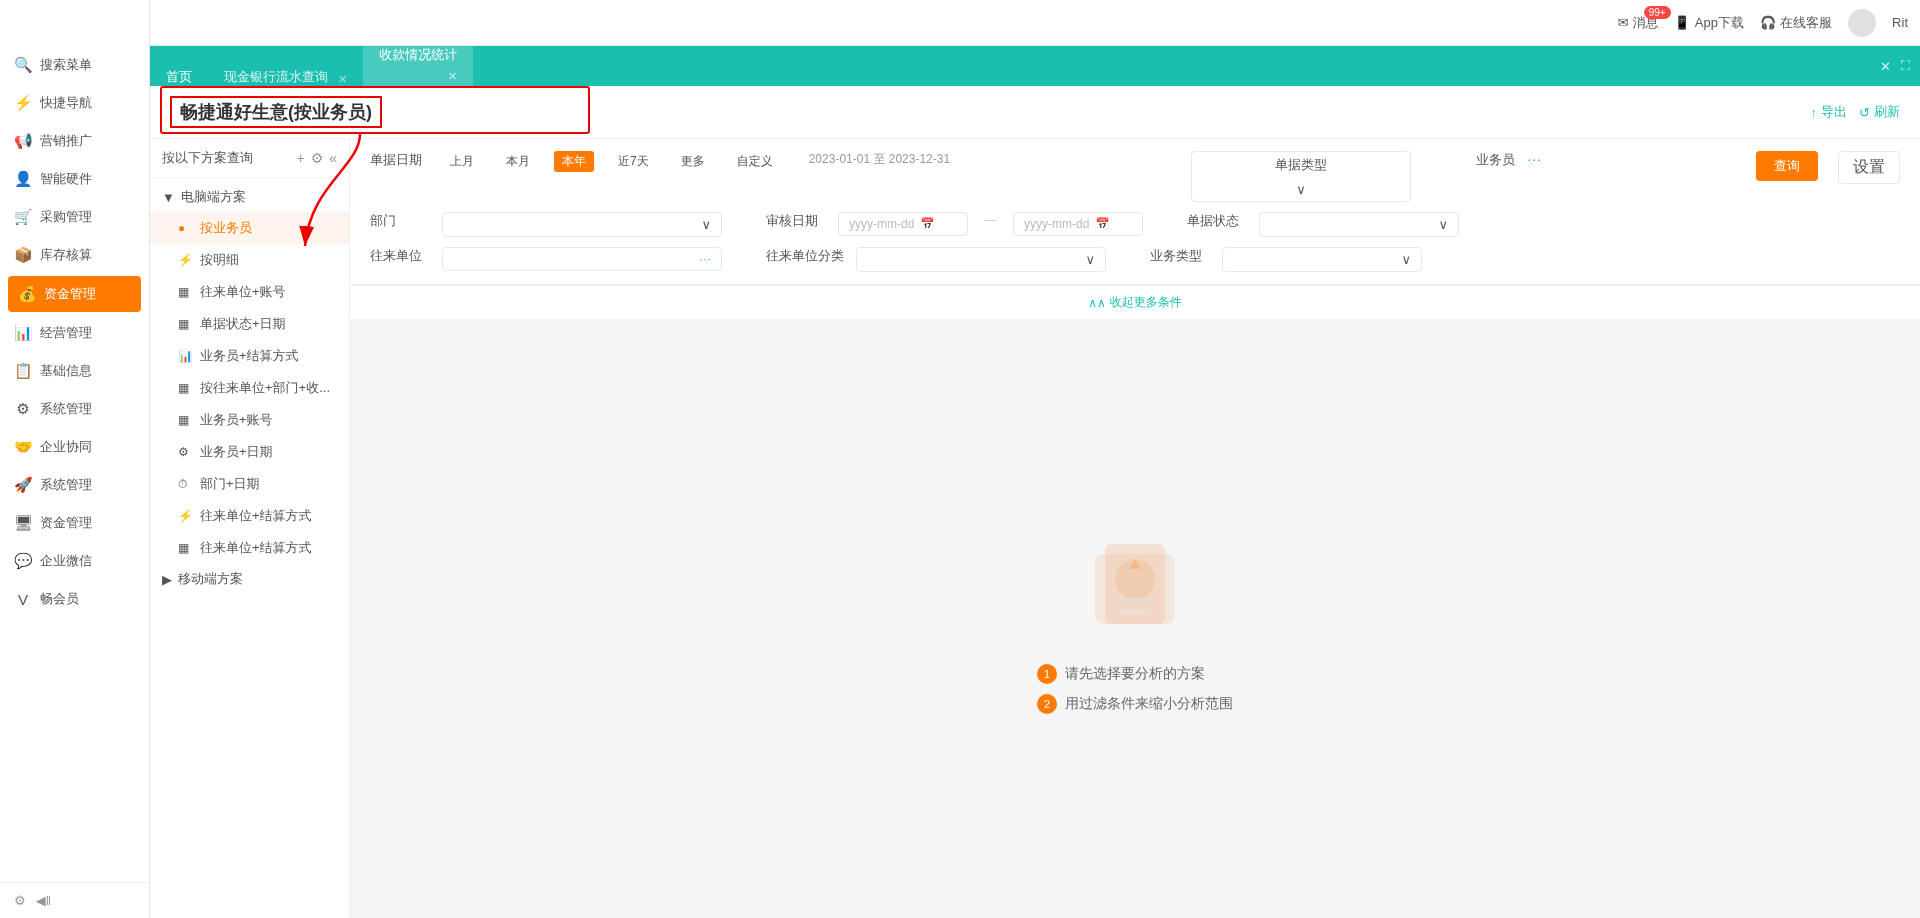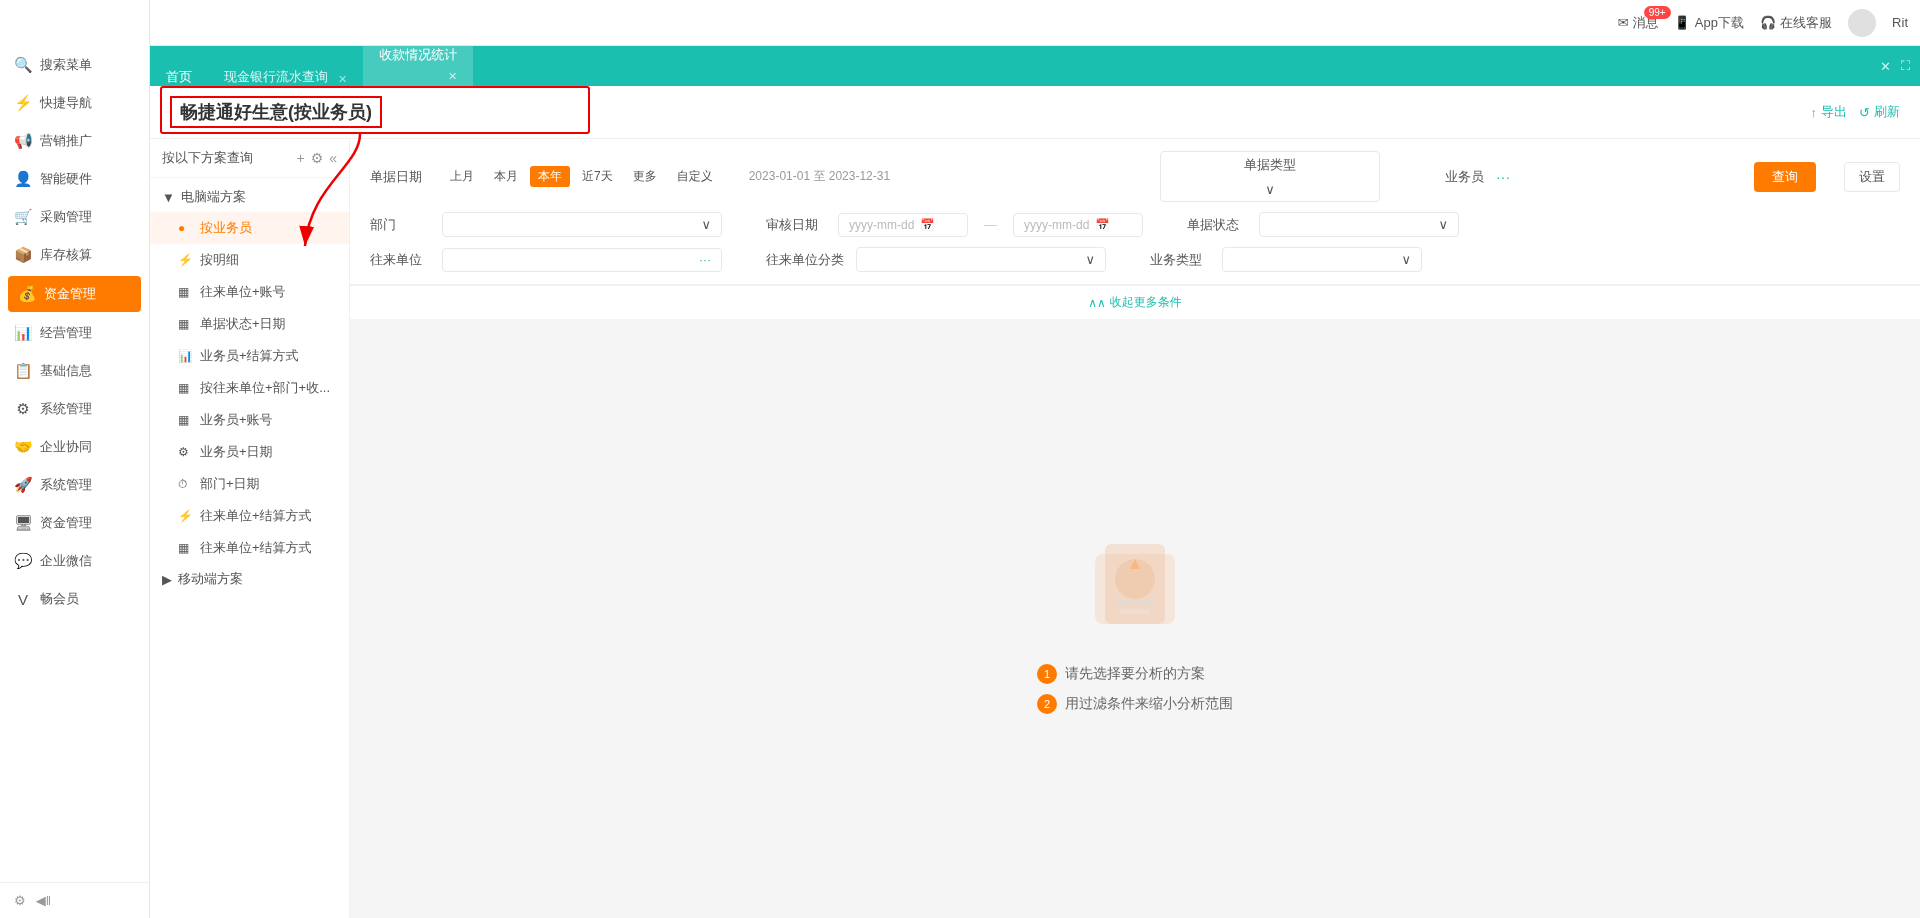--- a/index.html
+++ b/index.html
@@ -248,35 +248,35 @@
     }
 
     
     .filter-area {
       background: #fff;
       padding: 12px 20px;
       border-bottom: 1px solid #f0f0f0;
     }
     .filter-row {
       display: flex;
-      align-items: center;
+      align-items: flex-start;
       gap: 12px;
       margin-bottom: 10px;
     }
     .filter-row:last-child { margin-bottom: 0; }
     .filter-label {
       font-size: 13px;
       color: #555;
       white-space: nowrap;
       min-width: 60px;
     }
     .filter-date-tabs {
       display: flex;
       align-items: center;
-      gap: 4px;
+      gap: 16px;
     }
     .date-tab {
       padding: 2px 8px;
       border-radius: 3px;
       font-size: 12px;
       cursor: pointer;
       color: #555;
     }
     .date-tab.active {
       background: #ff7b00;
@@ -322,23 +322,23 @@
       font-size: 13px;
       cursor: pointer;
       margin-left: auto;
     }
     .settings-btn {
       background: #fff;
       color: #555;
       border: 1px solid #e8e8e8;
       border-radius: 4px;
       padding: 5px 14px;
-      font-size: 13px;
-      cursor: pointer;
-      margin-left: 16px;
+      font-size: 16px;
+      cursor: pointer;
+      margin-left: 8px;
     }
     .collapse-bar {
       display: flex;
       align-items: center;
       justify-content: center;
       padding: 8px;
       cursor: pointer;
       color: #1abfb0;
       font-size: 12px;
       background: #fff;

